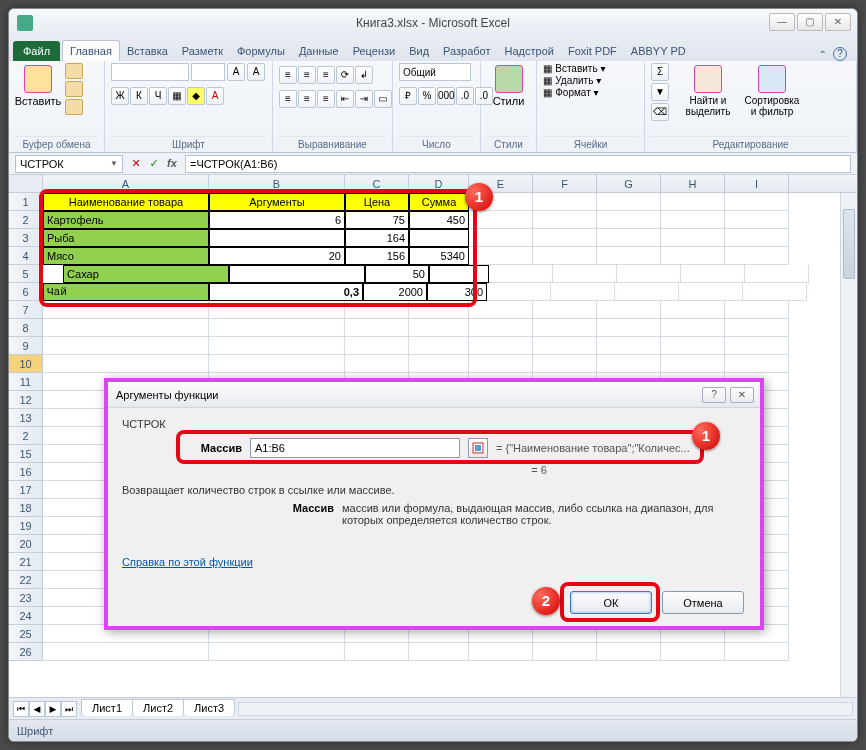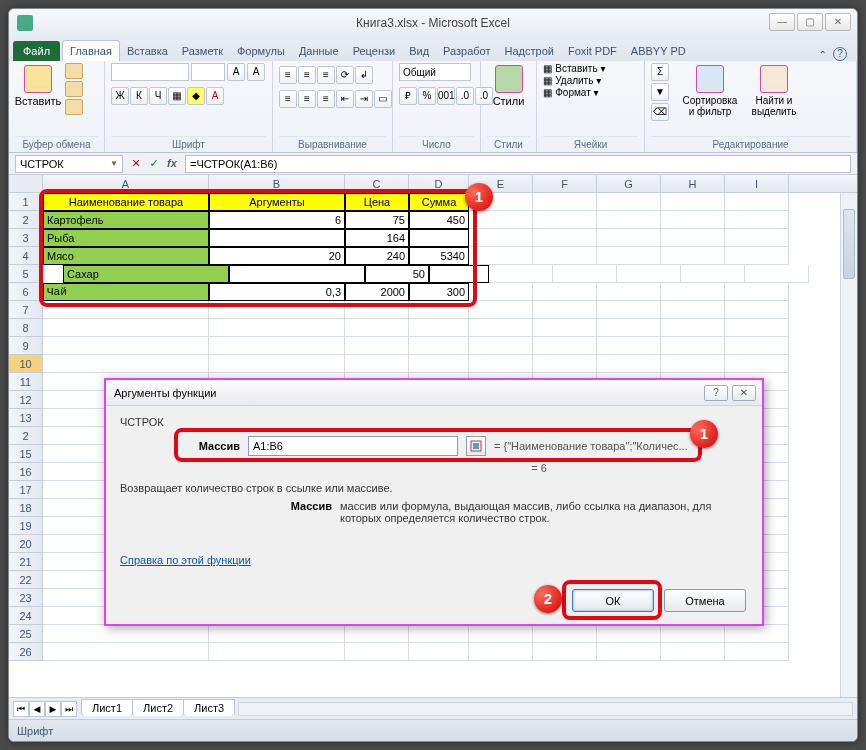--- a/index.html
+++ b/index.html
@@ -59,21 +59,21 @@
 .cell.hdr { background: #ffff00; text-align: center; font-weight: normal; border: 1px solid #000; }
 .cell.gr { background: #92d050; border: 1px solid #000; }
 .cell.bd { border: 1px solid #000; background: #fff; }
 .cell.num { text-align: right; }
 
 
 .callout-rect { position: absolute; border: 4px solid #e30613; border-radius: 8px; pointer-events: none; }
 .callout-badge { position: absolute; width: 28px; height: 28px; border-radius: 50%; background: radial-gradient(circle at 30% 30%, #ff6b5b, #d40000); color: #fff; font-weight: bold; font-size: 15px; text-align: center; line-height: 28px; box-shadow: 0 1px 3px rgba(0,0,0,0.5); }
 
 
-.dialog { position: absolute; left: 104px; top: 378px; width: 660px; background: #f0f0f0; border: 2px solid #d946ef; box-shadow: 2px 2px 10px rgba(0,0,0,0.35); font-size: 11px; }
+.dialog { position: absolute; left: 104px; top: 378px; width: 660px; background: #f0f0f0; border: 4px solid #d946ef; box-shadow: 2px 2px 10px rgba(0,0,0,0.35); font-size: 11px; }
 .dlg-title { height: 26px; background: linear-gradient(#fcfcfd,#e6eaef); border-bottom: 1px solid #cfd5dd; display: flex; align-items: center; padding: 0 8px; position: relative; }
 .dlg-ctrls { position: absolute; right: 6px; display: flex; gap: 4px; }
 .dlg-cbtn { width: 24px; height: 16px; border: 1px solid #aab; background: linear-gradient(#fff,#e8ebef); border-radius: 2px; font-size: 10px; text-align: center; line-height: 14px; color: #555; cursor: pointer; }
 .dlg-body { padding: 10px 14px 12px 14px; }
 .dlg-fn { font-size: 11px; color: #333; margin-bottom: 8px; }
 .arg-row { position: relative; display: flex; align-items: center; gap: 8px; margin: 6px 0 10px 60px; }
 .arg-label { width: 60px; text-align: right; font-weight: bold; }
 .arg-input { width: 210px; height: 20px; border: 1px solid #8c9bb0; background: #fff; padding: 0 4px; font-size: 11px; }
 .arg-pick { width: 20px; height: 20px; border: 1px solid #8c9bb0; background: linear-gradient(#fff,#e6eaef); cursor: pointer; display: flex; align-items: center; justify-content: center; }
 .arg-eq { color: #555; }
@@ -190,21 +190,21 @@
       </div>
       <div class="rgroup-label">Выравнивание</div>
     </div>
 
     <div class="rgroup" style="width:88px;">
       <div class="rgroup-body" style="flex-direction:column;gap:3px;">
         <input class="num-sel" value="Общий" style="">
         <div class="fmt-row">
           <div class="mini-btn">₽</div>
           <div class="mini-btn">%</div>
-          <div class="mini-btn">001</div>
+          <div class="mini-btn">000</div>
           <div class="mini-btn">.0</div>
           <div class="mini-btn">.0</div>
         </div>
       </div>
       <div class="rgroup-label">Число</div>
     </div>
 
     <div class="rgroup" style="width:56px;">
       <div class="rgroup-body">
         <div class="big-btn">
@@ -224,27 +224,27 @@
       <div class="rgroup-label">Ячейки</div>
     </div>
 
     <div class="rgroup" style="flex:1;">
       <div class="rgroup-body">
         <div class="small-stack" style="margin-right:6px;">
           <div class="mini-btn">Σ</div>
           <div class="mini-btn">▼</div>
           <div class="mini-btn">⌫</div>
         </div>
+        <div class="big-btn" style="width:58px;">
+          <div class="big-ic" style="background:#f5e8d8;"></div>
+          <span style="font-size:10px;text-align:center;">Найти и выделить</span>
+        </div>
         <div class="big-btn" style="width:62px;">
           <div class="big-ic" style="background:#d8e8f5;"></div>
           <span style="font-size:10px;text-align:center;">Сортировка и фильтр</span>
-        </div>
-        <div class="big-btn" style="width:58px;">
-          <div class="big-ic" style="background:#f5e8d8;"></div>
-          <span style="font-size:10px;text-align:center;">Найти и выделить</span>
         </div>
       </div>
       <div class="rgroup-label">Редактирование</div>
     </div>
   </div>
 
   <div class="fbar">
     <div class="namebox">
       <span>ЧСТРОК</span>
       <span class="nb-dd">▼</span>
@@ -328,42 +328,42 @@
           <div class="cell bd num" style="width: 60px;"></div>
           <div class="cell" style="width: 64px;"></div>
           <div class="cell" style="width: 64px;"></div>
           <div class="cell" style="width: 64px;"></div>
           <div class="cell" style="width: 64px;"></div>
           <div class="cell" style="width: 64px;"></div>
         </div>
         <div class="crow">
           <div class="cell gr" style="width: 166px;">Мясо</div>
           <div class="cell bd num" style="width: 136px;">20</div>
-          <div class="cell bd num" style="width: 64px;">240</div>
+          <div class="cell bd num" style="width: 64px;">156</div>
           <div class="cell bd num" style="width: 60px;">5340</div>
           <div class="cell" style="width: 64px;"></div>
           <div class="cell" style="width: 64px;"></div>
           <div class="cell" style="width: 64px;"></div>
           <div class="cell" style="width: 64px;"></div>
           <div class="cell" style="width: 64px;"></div>
         </div>
         <div class="crow">
           <div class="cell gr" style="width: 166px; margin-left: 20px;">Сахар</div>
           <div class="cell bd num" style="width: 136px;"></div>
           <div class="cell bd num" style="width: 64px;">50</div>
           <div class="cell bd num" style="width: 60px;"></div>
           <div class="cell" style="width: 64px;"></div>
           <div class="cell" style="width: 64px;"></div>
           <div class="cell" style="width: 64px;"></div>
           <div class="cell" style="width: 64px;"></div>
           <div class="cell" style="width: 64px;"></div>
         </div>
         <div class="crow">
           <div class="cell gr" style="width: 166px; font-family: Liberation Mono, monospace;">Чай</div>
-          <div class="cell bd num" style="width: 136px;">0,3</div>
+          <div class="cell bd num" style="width: 154px; font-weight: bold;">0,3</div>
           <div class="cell bd num" style="width: 64px;">2000</div>
           <div class="cell bd num" style="width: 60px;">300</div>
           <div class="cell" style="width: 64px;"></div>
           <div class="cell" style="width: 64px;"></div>
           <div class="cell" style="width: 64px;"></div>
           <div class="cell" style="width: 64px;"></div>
           <div class="cell" style="width: 64px;"></div>
         </div>
         <div class="crow">
           <div class="cell" style="width: 166px;"></div>

